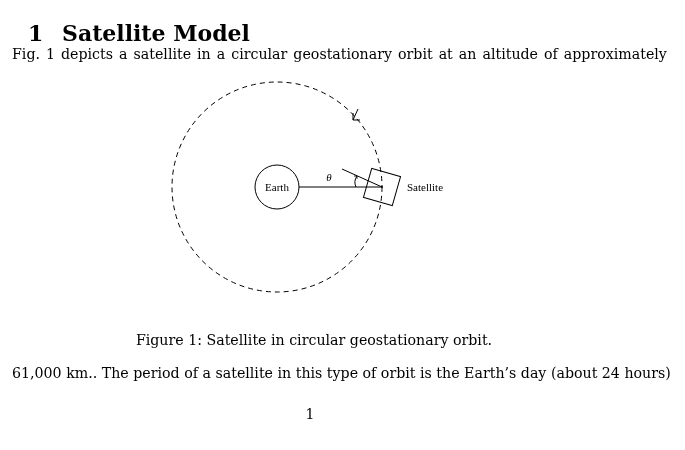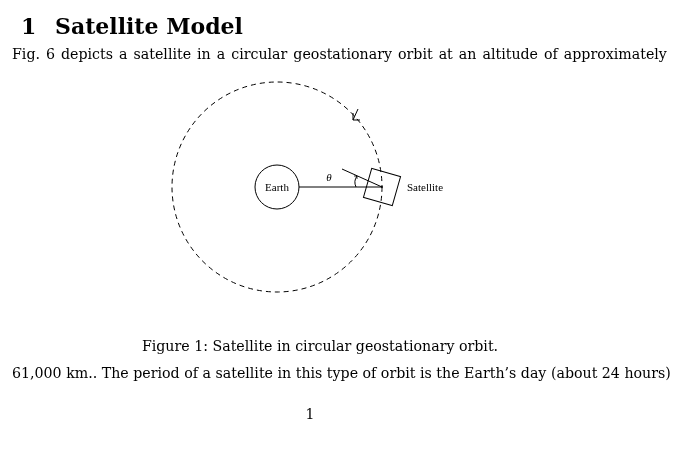--- a/index.html
+++ b/index.html
@@ -1,38 +1,38 @@
 <!DOCTYPE html>
 <html><head>
   <meta charset="utf-8">
   <style>
     html, body { margin: 0; padding: 0; background: #ffffff; }
     body { width: 685px; height: 450px; position: relative; overflow: hidden;
            font-family: "DejaVu Serif", "Liberation Serif", serif; color: #000; }
-    .section-title { position: absolute; left: 12px; top: 4px; margin: 9px;
+    .section-title { position: absolute; left: 12px; top: 4px; margin: 16px;
                      font-size: 22px; font-weight: bold; letter-spacing: 0px; }
     .section-title .num { display: inline-block; width: 34px; }
     .para { position: absolute; left: 12px; margin: 0; font-size: 14.2px; white-space: nowrap; }
     .para1 { top: 46px; word-spacing: 1.5px; }
     .para2 { top: 365px; }
     .figure { position: absolute; left: 160px; top: 70px; width: 300px; height: 240px; }
     .figure svg { display: block; }
     .caption { position: absolute; top: 328px; left: 0; width: 620px; text-align: center;
-               font-size: 14.2px; margin: 10px; }
+               font-size: 14.2px; margin: 4px; }
     .page-number { position: absolute; top: 406px; left: 0; width: 620px; text-align: center;
                    font-size: 14px; margin: 0; }
     .svg-label { font-family: "Liberation Serif", "DejaVu Serif", serif; font-size: 11px; }
     .svg-theta { font-family: "Liberation Serif", "DejaVu Serif", serif; font-size: 11px; font-style: italic; }
   </style>
 </head>
 <body>
 
 <h1 class="section-title"><span class="num">1</span><span>Satellite Model</span></h1>
 
-<p class="para para1">Fig. 6 depicts a satellite in a circular geostationary orbit at an altitude of approximately</p>
+<p class="para para1">Fig. 1 depicts a satellite in a circular geostationary orbit at an altitude of approximately</p>
 
 <div class="figure">
   <svg width="300" height="240" viewBox="0 0 300 240" xmlns="http://www.w3.org/2000/svg">
 
     <g>
       <circle cx="117" cy="117" r="105" fill="none" stroke="#000" stroke-width="1" stroke-dasharray="5,4"></circle>
     </g>
 
     <g>
       <path d="M193 50 L 198 39 M193 43 L 193 50 L 200 50" fill="none" stroke="#000" stroke-width="1"></path>

